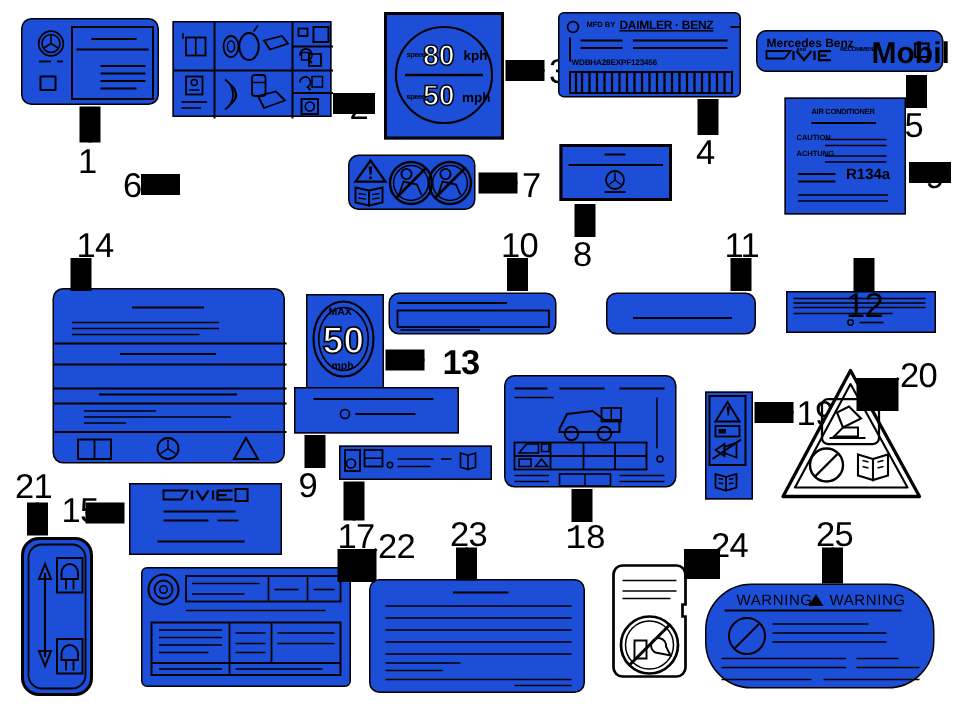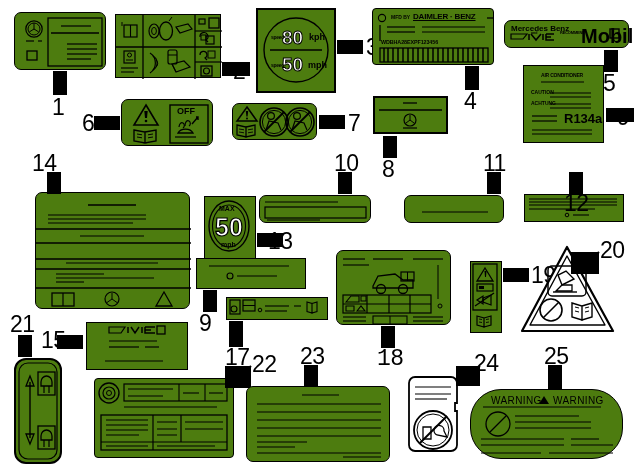--- a/index.html
+++ b/index.html
@@ -1,19 +1,19 @@
 <!DOCTYPE html>
 <html><head>
 <meta charset="utf-8">
 <style>
   html,body{margin:0;padding:0;background:#fff;}
   body{width:640px;height:471px;position:relative;overflow:hidden;
        font-family:"Liberation Sans",sans-serif;color:#000;}
   #stage{position:absolute;left:0;top:0;width:640px;height:471px;}
-  .lbl{position:absolute;box-sizing:border-box;background:#4d7c0f;border:1.6px solid #000;}
+  .lbl{position:absolute;box-sizing:border-box;background:#1d4ed8;border:1.6px solid #000;}
   .rnd{border-radius:7px;text-decoration:underline;}
   .rnd2{border-radius:4px;}
   .callout{position:absolute;font-size:23px;font-weight:400;line-height:1;
            font-family:"Liberation Sans",sans-serif;letter-spacing:-.5px;}
   .ln{position:absolute;background:#000;}
   svg{display:block;overflow:visible;}
   .tt{position:absolute;font-weight:bold;line-height:1;white-space:nowrap;}
 </style>
 </head>
 <body>
@@ -168,39 +168,20 @@
   <div class="tt" style="left:26px;top:11px;font-size:3.6px;">and</div>
   <div class="tt" style="left:55px;top:10px;font-size:4px;letter-spacing:-.2px;">RECOMMEND</div>
   <div class="tt" style="left:76px;top:5px;font-size:20px;">Mobil</div>
 </div>
 <svg class="ln" style="left:604px;top:50px;width:14px;height:22px;">
   <line x1="7" y1="22" x2="7" y2="5" stroke="#000" stroke-width="2"></line>
   <path d="M7 0 L3 8 L11 8 Z" fill="#000"></path>
 </svg>
 <div class="callout" style="left:603px;top:72px;">5</div>
 
-<div class="lbl rnd" style="left:121px;top:99px;width:92px;height:47px;">
-  <svg width="92" height="47" viewBox="0 0 92 47">
-    <path d="M24 5 L36 25 L12 25 Z" fill="none" stroke="#000" stroke-width="1.6"></path>
-    <path d="M22.3 11 L25.7 11 L25 18 L23 18 Z" fill="#000"></path>
-    <circle cx="24" cy="21" r="1.3" fill="#000"></circle>
-    <path d="M12 30 L23 32 L23 43 L12 41 Z M23 32 L34 30 L34 41 L23 43 Z" fill="none" stroke="#000" stroke-width="1.4"></path>
-    <line x1="15" y1="34" x2="20" y2="34.8" stroke="#000" stroke-width="1"></line>
-    <line x1="15" y1="37" x2="20" y2="37.8" stroke="#000" stroke-width="1"></line>
-    <line x1="26" y1="34.8" x2="31" y2="34" stroke="#000" stroke-width="1"></line>
-    <line x1="26" y1="37.8" x2="31" y2="37" stroke="#000" stroke-width="1"></line>
-    <rect x="48" y="5" width="38" height="38" fill="none" stroke="#000" stroke-width="1.4"></rect>
-    <path d="M56 33 a8 6 0 0 1 15 0 z" fill="none" stroke="#000" stroke-width="1.3"></path>
-    <path d="M57 27 a3 5 0 0 1 4 -4 a3 3 0 0 1 0 5" fill="none" stroke="#000" stroke-width="1.2"></path>
-    <path d="M63 26 a3 5 0 0 1 4 -5 a3 3 0 0 1 0 5" fill="none" stroke="#000" stroke-width="1.2"></path>
-    <path d="M70 24 L76 17 M74 17 L76 17 L76 20" fill="none" stroke="#000" stroke-width="1.4"></path>
-    <line x1="53" y1="37" x2="74" y2="37" stroke="#000" stroke-width="1.2"></line>
-  </svg>
-  <div class="tt" style="left:55px;top:7px;font-size:9px;">OFF</div>
-</div>
 <svg class="ln" style="left:94px;top:116px;width:26px;height:14px;">
   <line x1="0" y1="7" x2="17" y2="7" stroke="#000" stroke-width="2"></line>
   <path d="M26 7 L17 3 L17 11 Z" fill="#000"></path>
 </svg>
 <div class="callout" style="left:82px;top:112px;">6</div>
 
 <div class="lbl rnd" style="left:232px;top:103px;width:85px;height:37px;">
   <svg width="85" height="37" viewBox="0 0 85 37">
     <path d="M14 3 L24 17 L4 17 Z" fill="none" stroke="#000" stroke-width="1.5"></path>
     <path d="M12.8 7 L15.2 7 L14.6 12.5 L13.4 12.5 Z" fill="#000"></path>
@@ -251,21 +232,21 @@
     <line x1="26" y1="38" x2="67" y2="38" stroke="#000" stroke-width="1.1"></line>
     <line x1="26" y1="42" x2="67" y2="42" stroke="#000" stroke-width="1.1"></line>
     <line x1="8" y1="50" x2="33" y2="50" stroke="#000" stroke-width="1.2"></line>
     <line x1="8" y1="55" x2="33" y2="55" stroke="#000" stroke-width="1.2"></line>
     <line x1="8" y1="64" x2="68" y2="64" stroke="#000" stroke-width="1.1"></line>
     <line x1="8" y1="68" x2="68" y2="68" stroke="#000" stroke-width="1.1"></line>
   </svg>
   <div class="tt" style="left:17px;top:7px;font-size:5px;letter-spacing:-.2px;">AIR CONDITIONER</div>
   <div class="tt" style="left:7px;top:24px;font-size:5px;">CAUTION</div>
   <div class="tt" style="left:7px;top:35px;font-size:5px;">ACHTUNG</div>
-  <div class="tt" style="left:40px;top:46px;font-size:13px;text-align:right;">R134a</div>
+  <div class="tt" style="left:40px;top:46px;font-size:10px;text-align:right;">R134a</div>
 </div>
 <svg class="ln" style="left:606px;top:108px;width:28px;height:14px;">
   <line x1="28" y1="7" x2="9" y2="7" stroke="#000" stroke-width="2"></line>
   <path d="M0 7 L9 3 L9 11 Z" fill="#000"></path>
 </svg>
 <div class="callout" style="left:617px;top:106px;">9</div>
 
 <div class="lbl rnd" style="left:259px;top:195px;width:112px;height:28px;">
   <svg width="112" height="28" viewBox="0 0 112 28">
     <line x1="5" y1="6" x2="78" y2="6" stroke="#000" stroke-width="1.2"></line>
@@ -312,21 +293,21 @@
     <ellipse cx="24" cy="29" rx="16.5" ry="21" fill="none" stroke="#000" stroke-width="1.1"></ellipse>
   </svg>
   <div class="tt" style="left:14px;top:8px;font-size:7px;">MAX</div>
   <div class="tt" style="left:10px;top:18px;font-size:25px;-webkit-text-stroke:1.2px #000;color:#fff;">50</div>
   <div class="tt" style="left:16px;top:44px;font-size:7px;">mph</div>
 </div>
 <svg class="ln" style="left:257px;top:233px;width:26px;height:14px;">
   <line x1="26" y1="7" x2="9" y2="7" stroke="#000" stroke-width="2"></line>
   <path d="M0 7 L9 3 L9 11 Z" fill="#000"></path>
 </svg>
-<div class="callout" style="left:268px;top:230px;">13</div>
+<div class="callout" style="left:295px;top:230px;font-weight:bold;">13</div>
 
 <div class="lbl rnd" style="left:35px;top:192px;width:155px;height:117px;">
   <svg width="155" height="117" viewBox="0 0 155 117">
     <line x1="52" y1="12" x2="100" y2="12" stroke="#000" stroke-width="1.3"></line>
     <line x1="12" y1="22" x2="110" y2="22" stroke="#000" stroke-width="1.1"></line>
     <line x1="12" y1="26" x2="110" y2="26" stroke="#000" stroke-width="1.1"></line>
     <line x1="12" y1="30" x2="97" y2="30" stroke="#000" stroke-width="1.1"></line>
     <line x1="0" y1="36" x2="155" y2="36" stroke="#000" stroke-width="1.3"></line>
     <line x1="44" y1="43" x2="108" y2="43" stroke="#000" stroke-width="1.2"></line>
     <line x1="0" y1="50" x2="155" y2="50" stroke="#000" stroke-width="1.3"></line>
@@ -341,21 +322,21 @@
     <line x1="27" y1="100" x2="27" y2="113" stroke="#000" stroke-width="1.2"></line>
     <circle cx="76" cy="106" r="7" fill="none" stroke="#000" stroke-width="1.2"></circle>
     <path d="M76 100 L76 106 M76 106 L71 109.5 M76 106 L81 109.5" stroke="#000" stroke-width="1"></path>
     <path d="M128 99 L136 113 L120 113 Z" fill="none" stroke="#000" stroke-width="1.3"></path>
   </svg>
 </div>
 <svg class="ln" style="left:47px;top:172px;width:14px;height:22px;">
   <line x1="7" y1="0" x2="7" y2="17" stroke="#000" stroke-width="2"></line>
   <path d="M7 22 L3 14 L11 14 Z" fill="#000"></path>
 </svg>
-<div class="callout" style="left:32px;top:152px;">14</div>
+<div class="callout" style="left:51px;top:152px;">14</div>
 
 <div class="lbl" style="left:86px;top:322px;width:102px;height:48px;border-width:1.8px;">
   <svg width="98" height="44" viewBox="0 0 98 44">
     <path d="M22 10 L34 10 L38 4 L22 4 Z" fill="none" stroke="#000" stroke-width="1.2"></path>
     <path d="M41 4 L41 10 M44 4 L48 10 L52 4 M55 4 L55 10" stroke="#000" stroke-width="1.5" fill="none"></path>
     <path d="M58 4 L58 10 L68 10 M58 4 L68 4 M58 7 L64 7" stroke="#000" stroke-width="1.5" fill="none"></path>
     <rect x="70" y="3" width="8" height="8" fill="none" stroke="#000" stroke-width="1.3"></rect>
     <line x1="22" y1="18" x2="70" y2="18" stroke="#000" stroke-width="1.2"></line>
     <line x1="22" y1="24" x2="52" y2="24" stroke="#000" stroke-width="1.2"></line>
     <line x1="58" y1="24" x2="72" y2="24" stroke="#000" stroke-width="1.2"></line>

